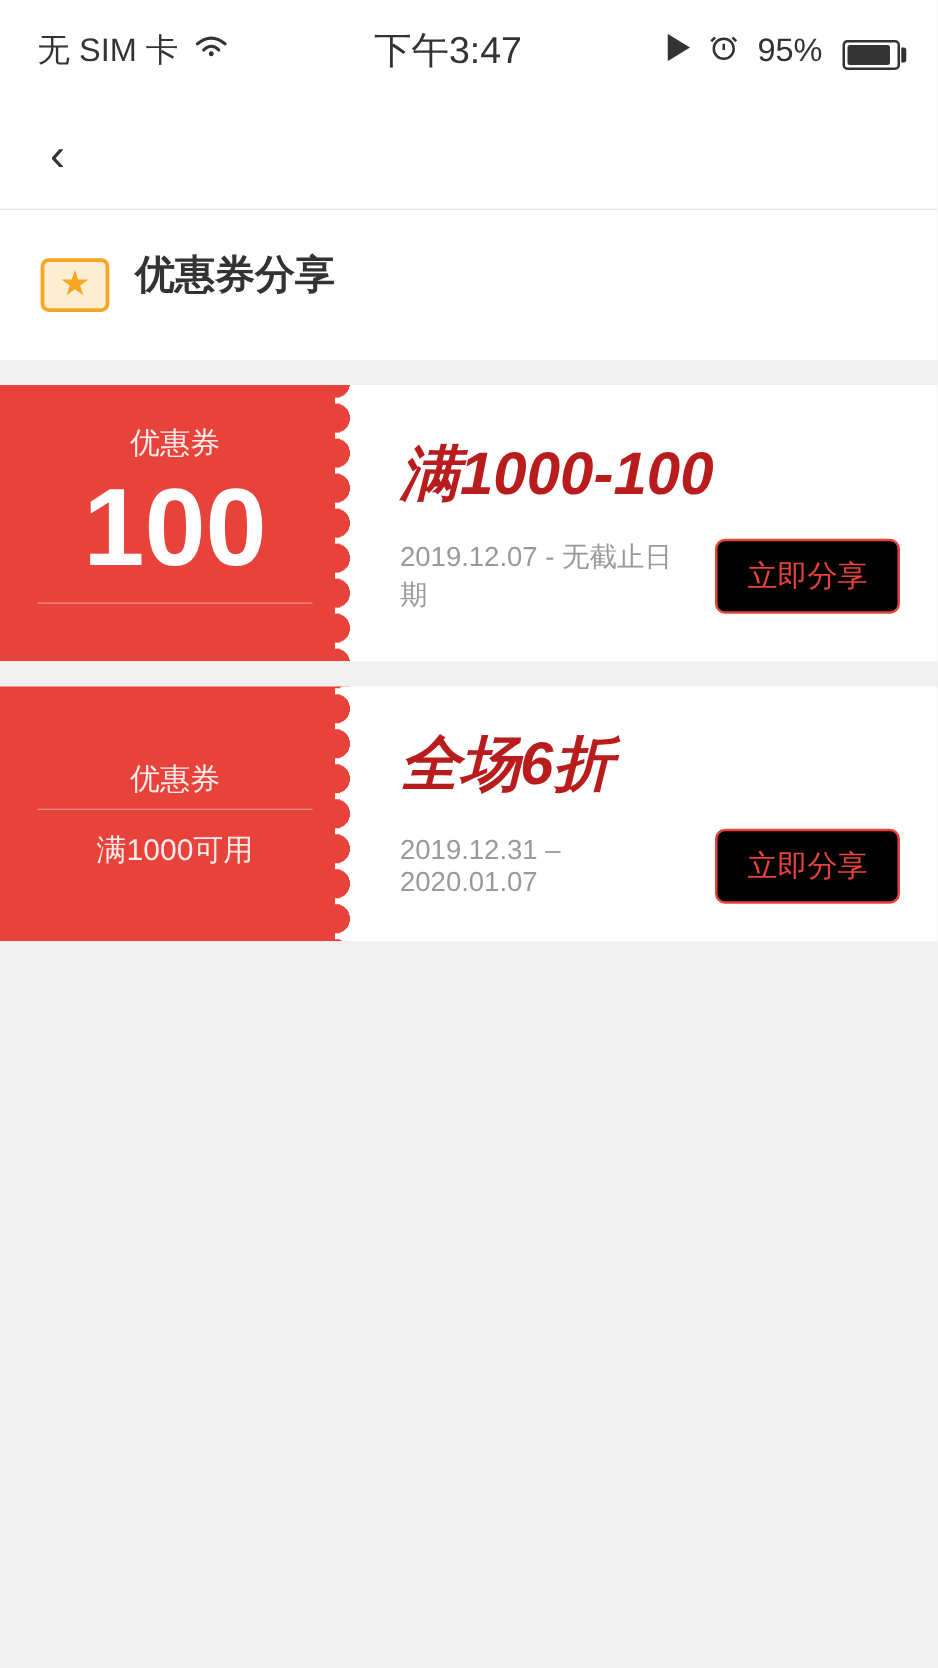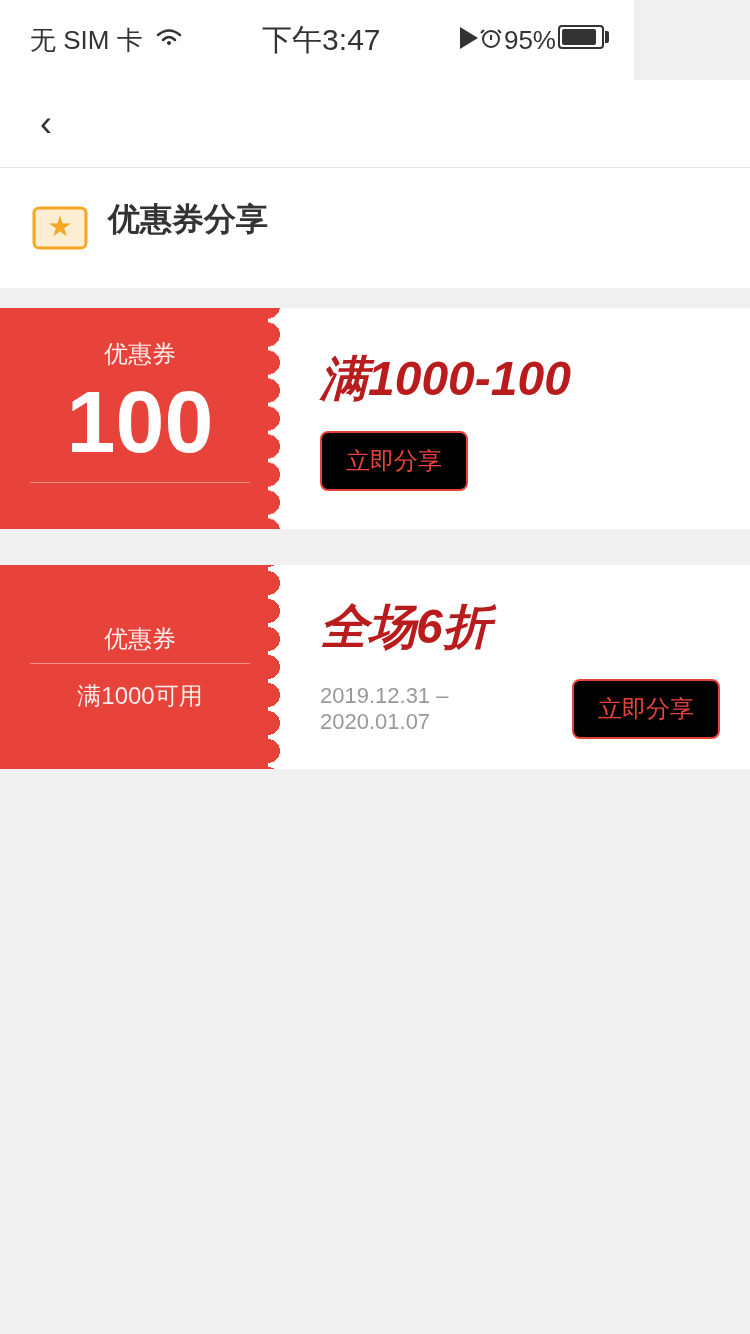--- a/index.html
+++ b/index.html
@@ -9,21 +9,21 @@
       width: 750px;
       min-height: 1334px;
       background: #f0f0f0;
       font-family: -apple-system, "PingFang SC", "Helvetica Neue", Arial, sans-serif;
       font-size: 28px;
       color: #333;
     }
 
     
     .status-bar {
-      width: 634px;
+      width: 750px;
       height: 80px;
       background: #fff;
       display: flex;
       align-items: center;
       justify-content: space-between;
       padding: 0 30px;
       font-size: 26px;
       font-weight: 500;
     }
     .status-left {
@@ -31,22 +31,22 @@
       align-items: center;
       gap: 12px;
       font-size: 26px;
     }
     .status-center {
       font-size: 30px;
       font-weight: 500;
     }
     .status-right {
       display: flex;
-      align-items: flex-start;
-      gap: 2px;
+      align-items: flex-end;
+      gap: 16px;
       font-size: 26px;
     }
     .battery-icon {
       width: 46px;
       height: 24px;
       border: 2px solid #333;
       border-radius: 4px;
       position: relative;
       display: inline-flex;
       align-items: center;
@@ -127,21 +127,21 @@
     }
     .section-subtitle {
       font-size: 26px;
       color: #999;
     }
 
     
     .coupon-list {
       display: flex;
       flex-direction: column;
-      gap: 36px;
+      gap: 20px;
       padding: 0 0 30px 0;
     }
 
     
     .coupon-card {
       background: #fff;
       display: flex;
       flex-direction: row;
       overflow: hidden;
       position: relative;
@@ -299,20 +299,21 @@
 
     <div class="coupon-card">
       <div class="coupon-left">
         <span class="coupon-label">优惠券</span>
         <span class="coupon-amount">100</span>
         <div class="coupon-divider"></div>
       </div>
       <div class="coupon-right">
         <span class="coupon-name">满1000-100</span>
         <div class="coupon-bottom">
+          <span class="coupon-date">2019.12.07 - 无截止日期</span>
           <button class="share-btn">立即分享</button>
         </div>
       </div>
     </div>
 
     <div class="coupon-card">
       <div class="coupon-left">
         <span class="coupon-label">优惠券</span>
         <div class="coupon-divider"></div>
         <span class="coupon-condition">满1000可用</span>

